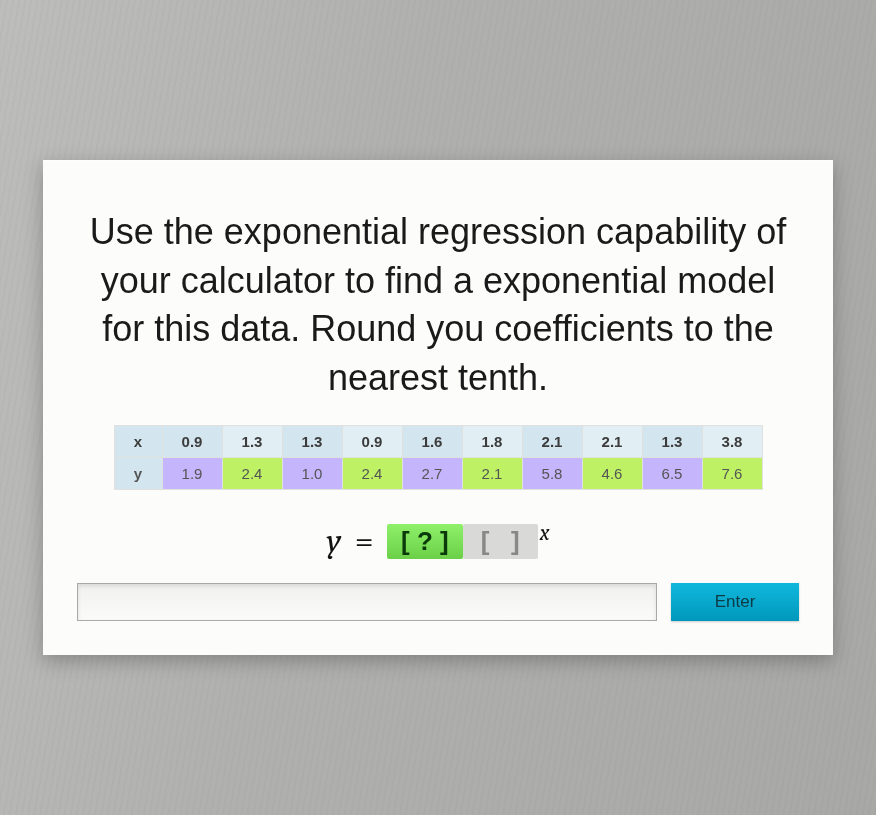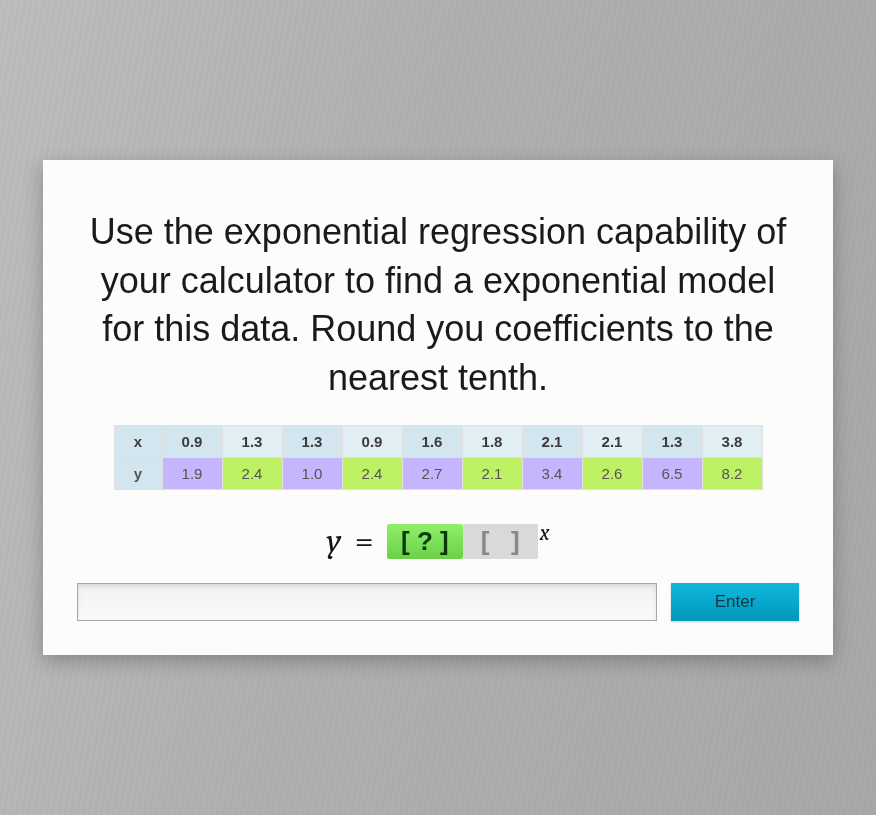--- a/index.html
+++ b/index.html
@@ -160,24 +160,24 @@
       <td class="c-alt">3.8</td>
     </tr>
     <tr class="ry">
       <td class="hdr">y</td>
       <td class="c-nrm">1.9</td>
       <td class="c-alt">2.4</td>
       <td class="c-nrm">1.0</td>
       <td class="c-alt">2.4</td>
       <td class="c-nrm">2.7</td>
       <td class="c-alt">2.1</td>
-      <td class="c-nrm">3.4</td>
-      <td class="c-alt">2.6</td>
+      <td class="c-nrm">5.8</td>
+      <td class="c-alt">4.6</td>
       <td class="c-nrm">6.5</td>
-      <td class="c-alt">8.2</td>
+      <td class="c-alt">7.6</td>
     </tr>
   </tbody>
     </table>
 
   <div class="formula">
     <span>y</span>
     <span style="font-style:normal; margin:0 6px;">=</span>
     <span class="slot slot-active"><span>[</span> <span>?</span> <span>]</span></span><span class="slot slot-inactive"><span>[</span>&nbsp;&nbsp;&nbsp;<span>]</span></span><span class="exp">x</span>
   </div>
 

